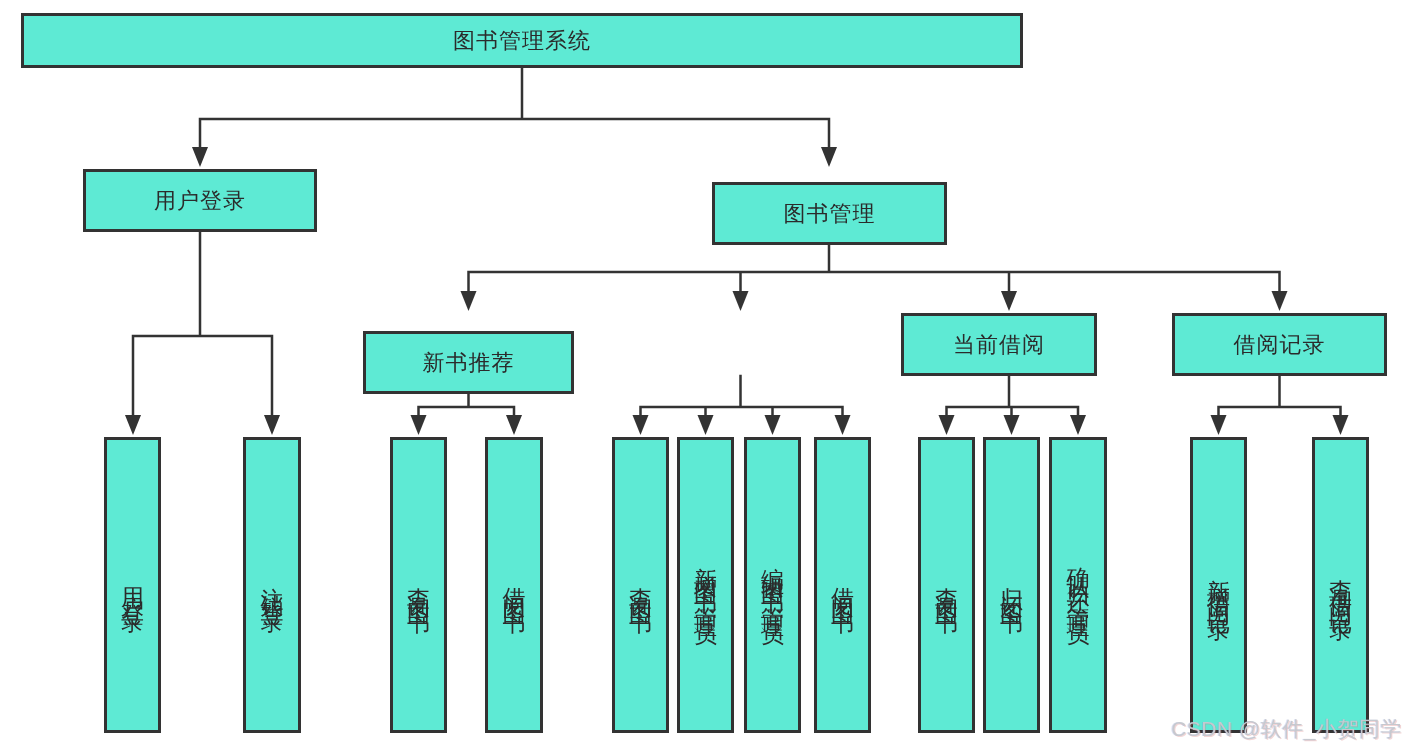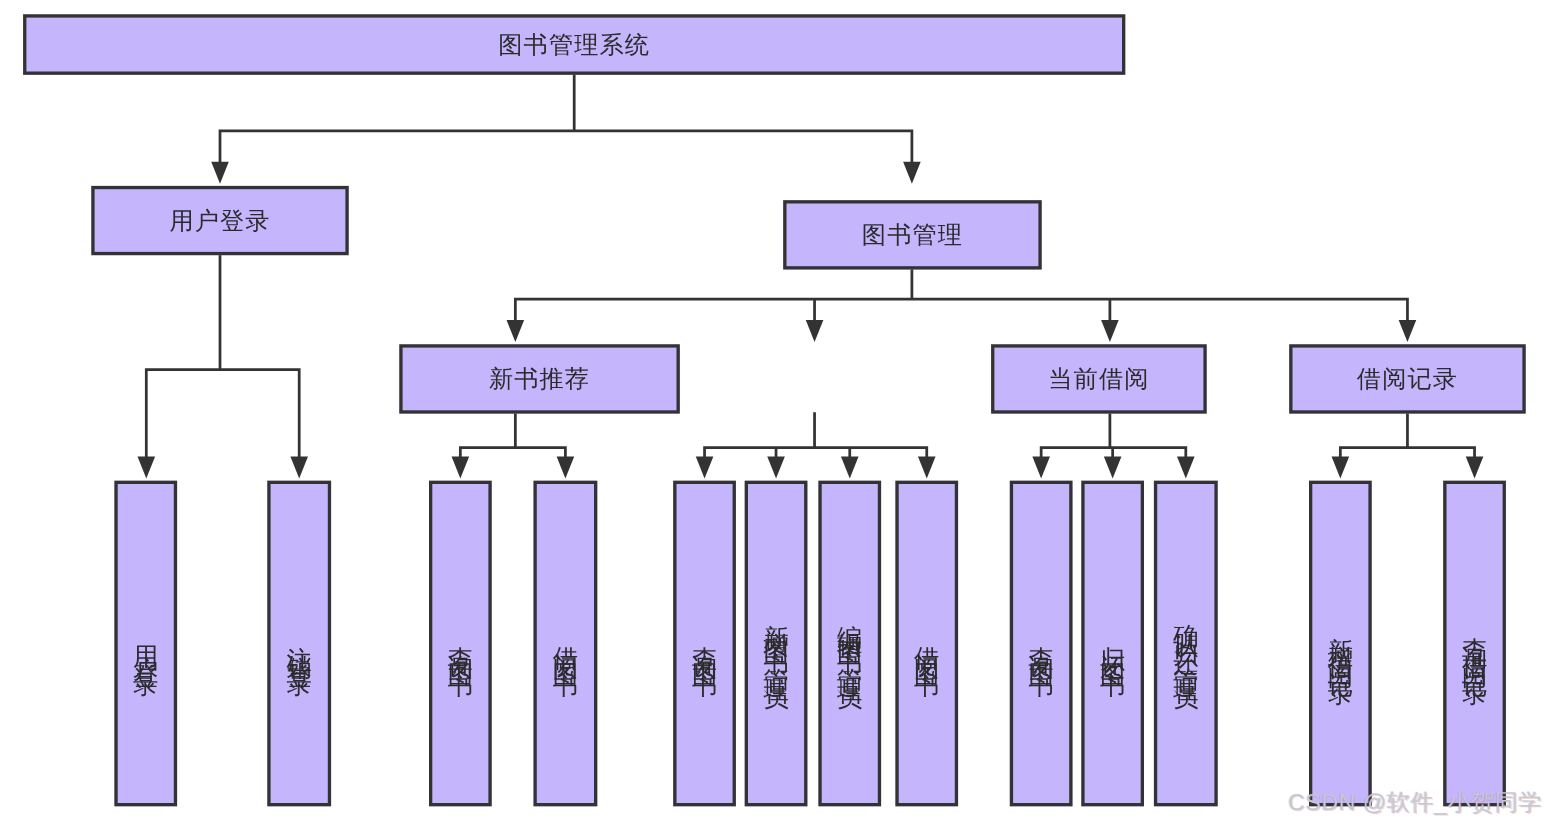--- a/index.html
+++ b/index.html
@@ -14,21 +14,21 @@
   }
   .connectors {
     position: absolute;
     left: 0; top: 0;
     width: 1405px; height: 747px;
     z-index: 1;
   }
   .node {
     position: absolute;
     box-sizing: border-box;
-    background: #c4b5fd;
+    background: #5eead4;
     border: 3px solid #333333;
     display: flex;
     align-items: center;
     justify-content: center;
     z-index: 2;
   }
   .hnode span {
     font-size: 22px;
     color: #2b2b2b;
     letter-spacing: 1px;
@@ -96,21 +96,21 @@
     <span>图书管理系统</span>
   </div>
 
   <div class="node hnode" style="left:83px;top:169px;width:234px;height:63px">
     <span>用户登录</span>
   </div>
   <div class="node hnode" style="left:712px;top:182px;width:235px;height:63px">
     <span>图书管理</span>
   </div>
 
-  <div class="node hnode" style="left:363px;top:313px;width:255px;height:63px">
+  <div class="node hnode" style="left:363px;top:331px;width:211px;height:63px">
     <span>新书推荐</span>
   </div>
   <div class="node hnode" style="left:901px;top:313px;width:196px;height:63px">
     <span>当前借阅</span>
   </div>
   <div class="node hnode" style="left:1172px;top:313px;width:215px;height:63px">
     <span>借阅记录</span>
   </div>
 
   <div class="node vnode" style="left:104px;top:437px;width:57px;height:296px">

